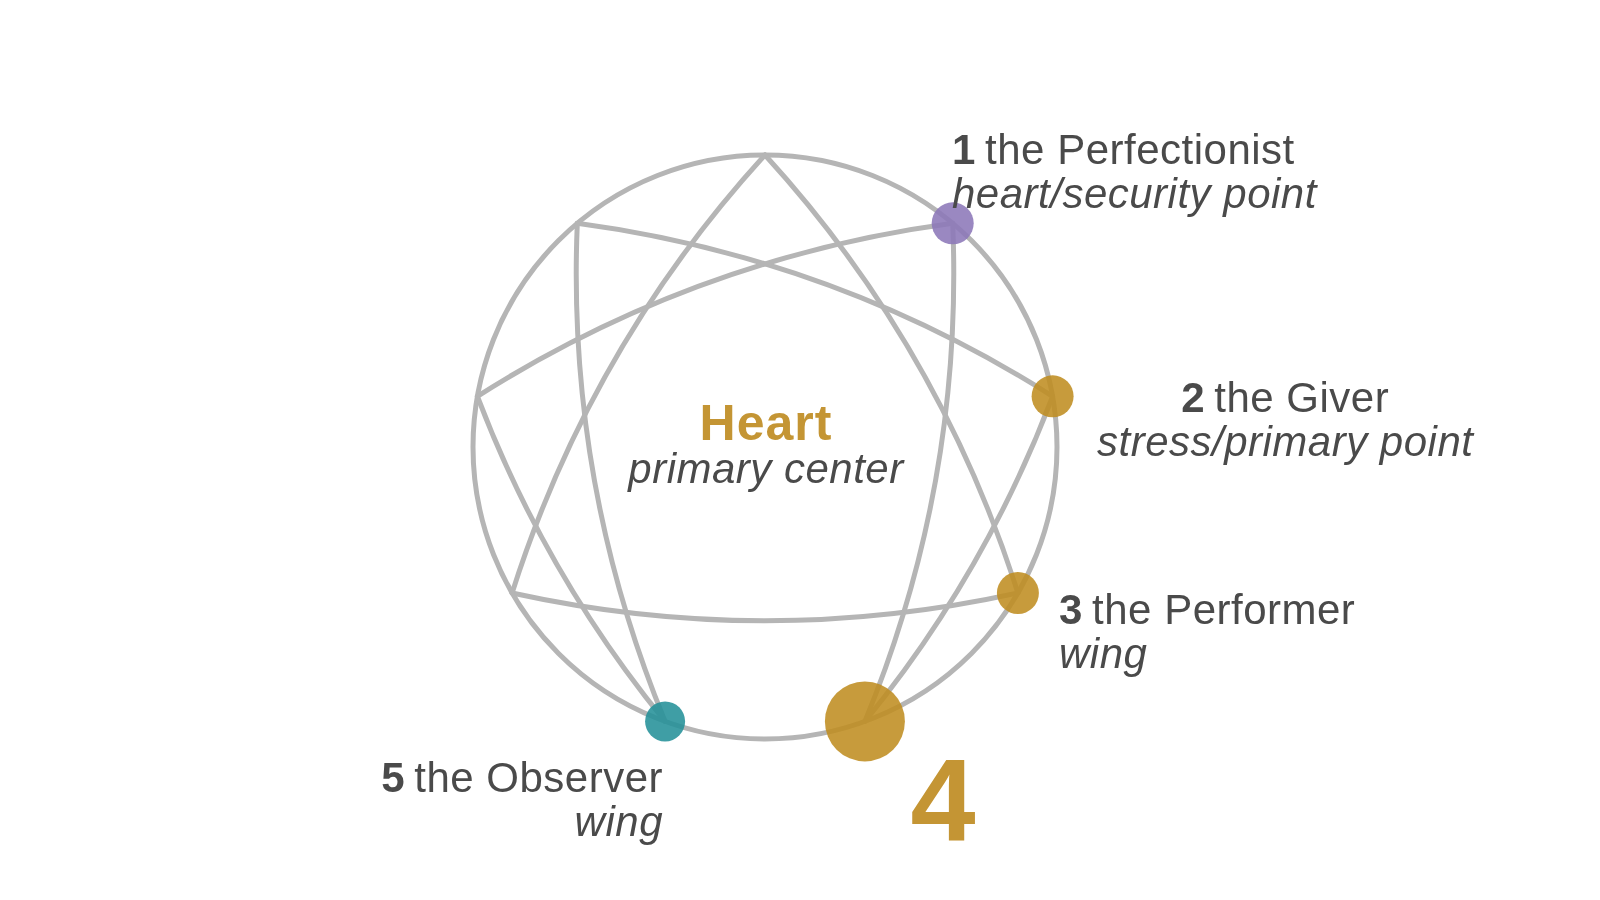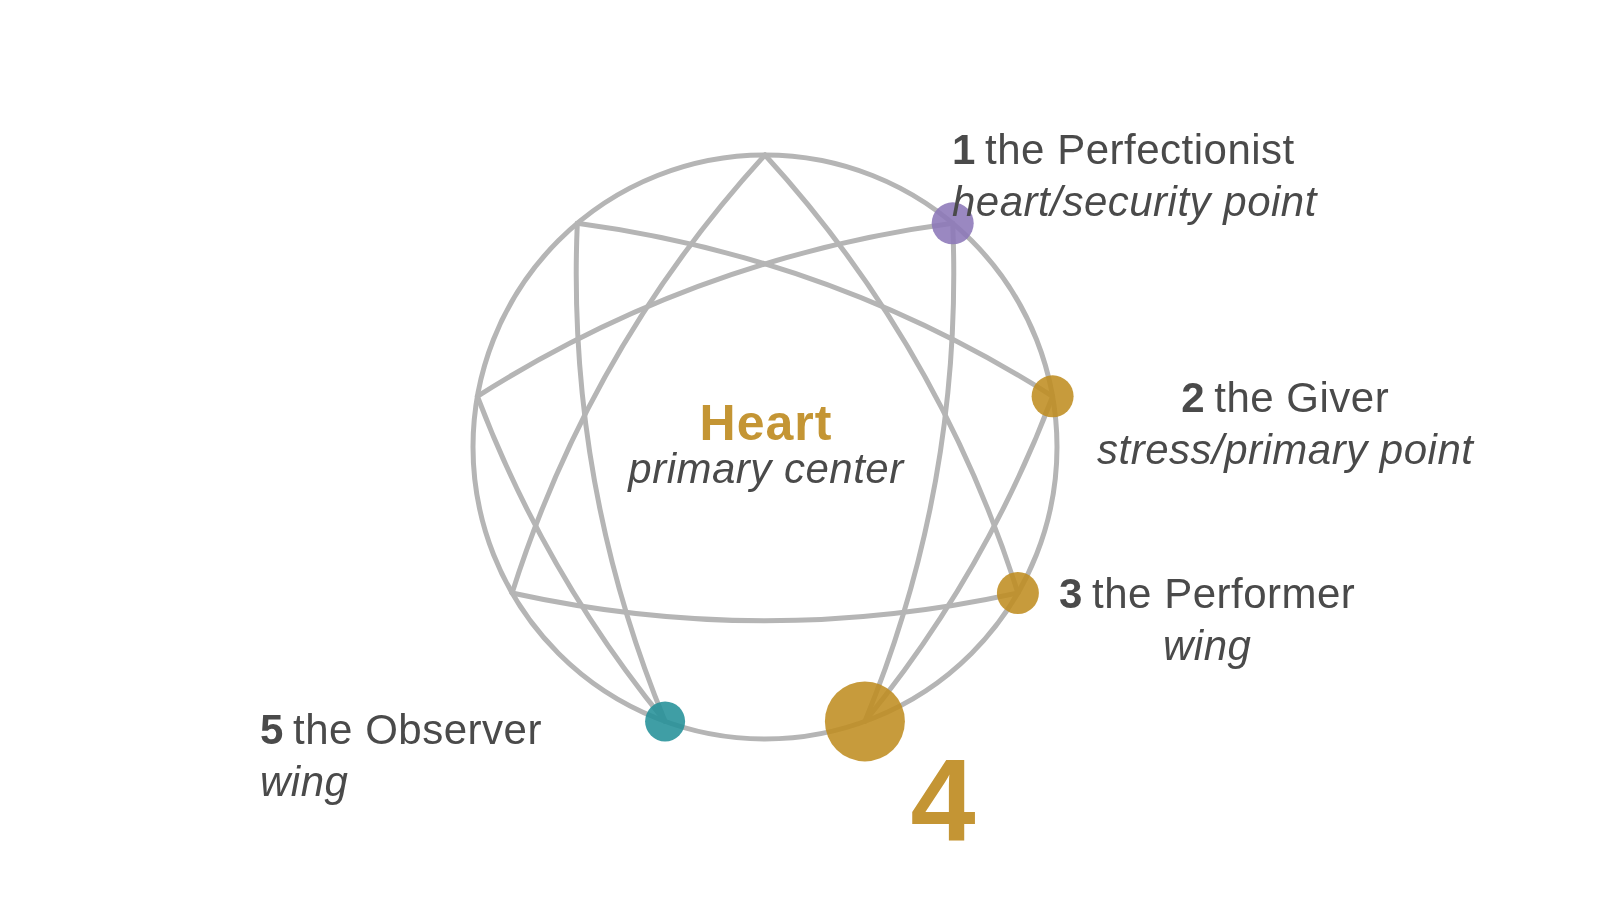--- a/index.html
+++ b/index.html
@@ -34,26 +34,25 @@
   .line1 .num {
     font-weight: 700;
     margin-right: 0.22em;
   }
   .line2 {
     font-size: 42px;
     line-height: 44px;
     font-style: italic;
     white-space: nowrap;
     letter-spacing: 0.5px;
-    margin-top: 8px;
   }
   #label1 { left: 952px;  top: 128px; width: 440px; text-align: left; }
   #label2 { left: 1097px; top: 376px; text-align: center; }
-  #label3 { left: 1059px; top: 572px; text-align: center; }
-  #label5 { left: 260px;  top: 708px; width: 403px; text-align: left; }
+  #label3 { left: 1059px; top: 588px; text-align: left; }
+  #label5 { left: 260px;  top: 756px; width: 403px; text-align: right; }
   #big4 {
     position: absolute;
     left: 870px;
     top: 741px;
     width: 146px;
     text-align: center;
     font-size: 117px;
     line-height: 117px;
     font-weight: 700;
     color: var(--gold-text, #c49534);

